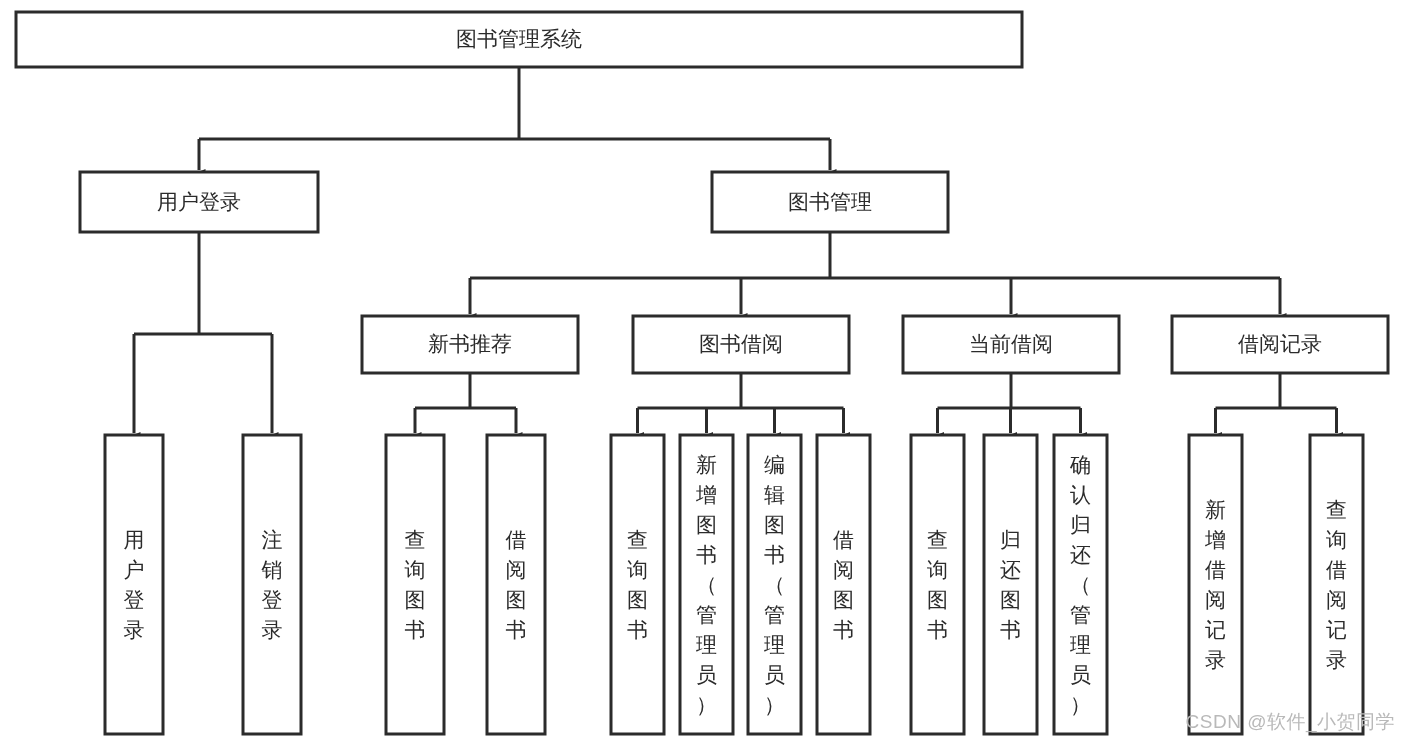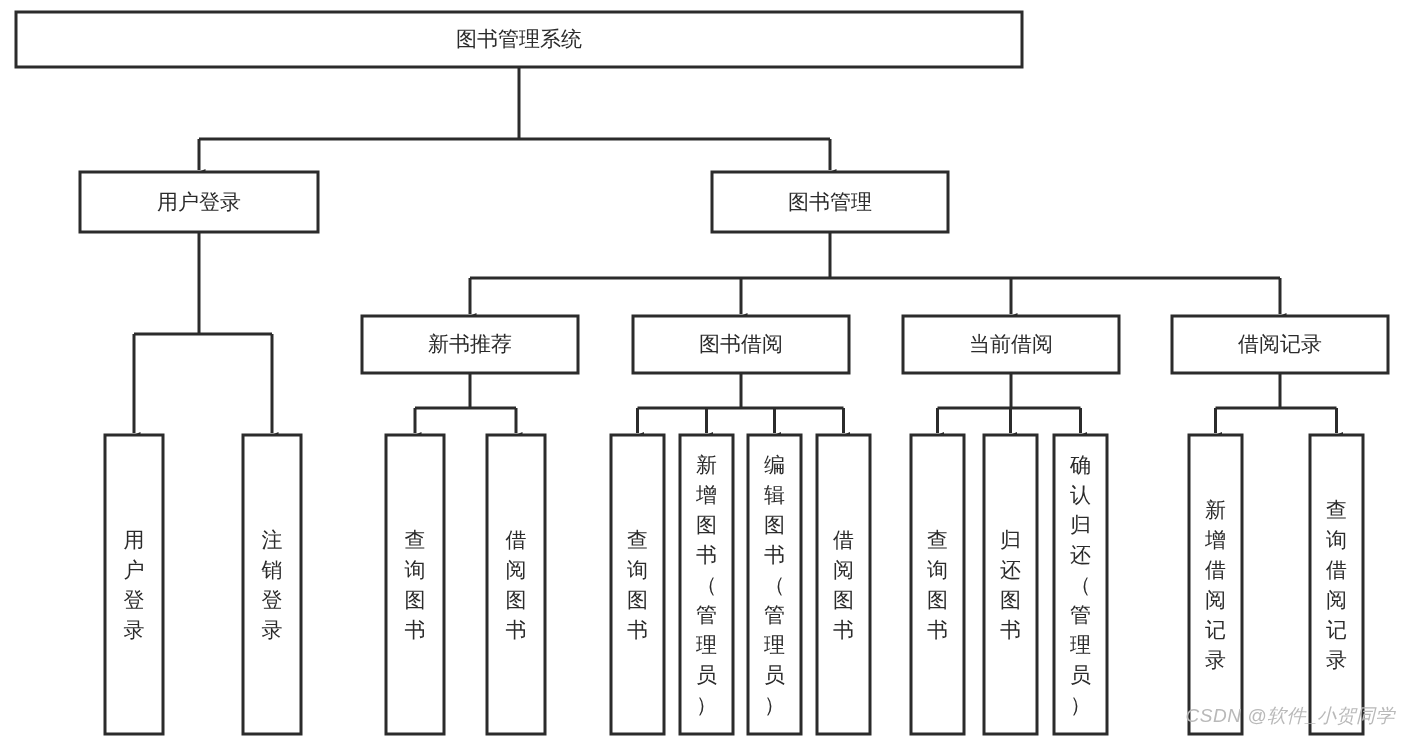--- a/index.html
+++ b/index.html
@@ -52,28 +52,27 @@
   }
   .node-label-v {
     font-family: "Liberation Sans", "DejaVu Sans", sans-serif;
     font-size: 21px;
     fill: #2b2b2b;
     text-anchor: middle;
   }
   .watermark {
     position: absolute;
     right: 10px;
-    bottom: 18px;
+    bottom: 12px;
     font-family: "Liberation Sans", "DejaVu Sans", sans-serif;
     font-size: 19px;
     color: #b9b9b9;
     white-space: nowrap;
     letter-spacing: 0.5px;
     user-select: none;
-    font-style: italic;
   }
 </style>
 </head>
 <body>
 
 <div id="diagram-root">
   <svg id="tree-svg" viewBox="0 0 1405 747" xmlns="http://www.w3.org/2000/svg">
     <defs>
       <marker id="arrow" markerWidth="11" markerHeight="13" refX="1" refY="6.5" orient="auto" markerUnits="userSpaceOnUse">
         <path d="M0,0 L11,0 L5.5,13 Z" class="arrow-head"></path>

